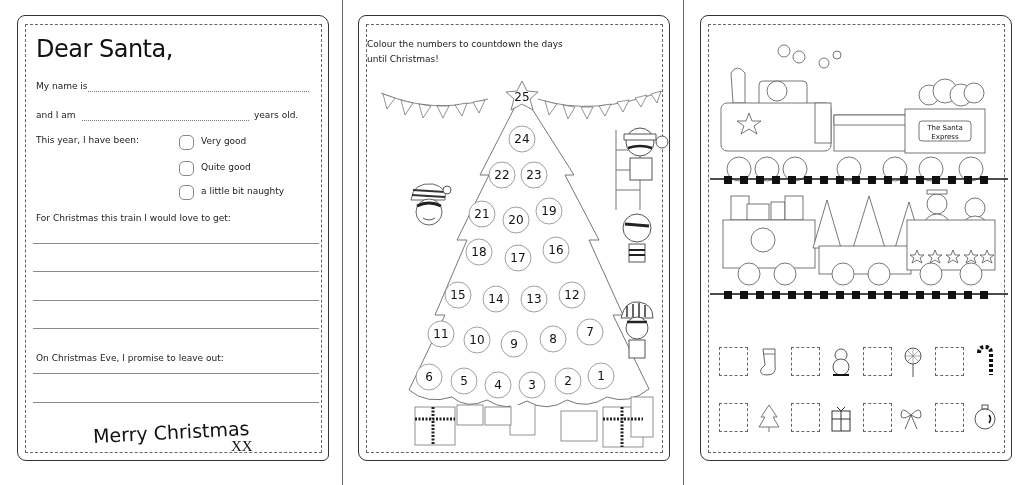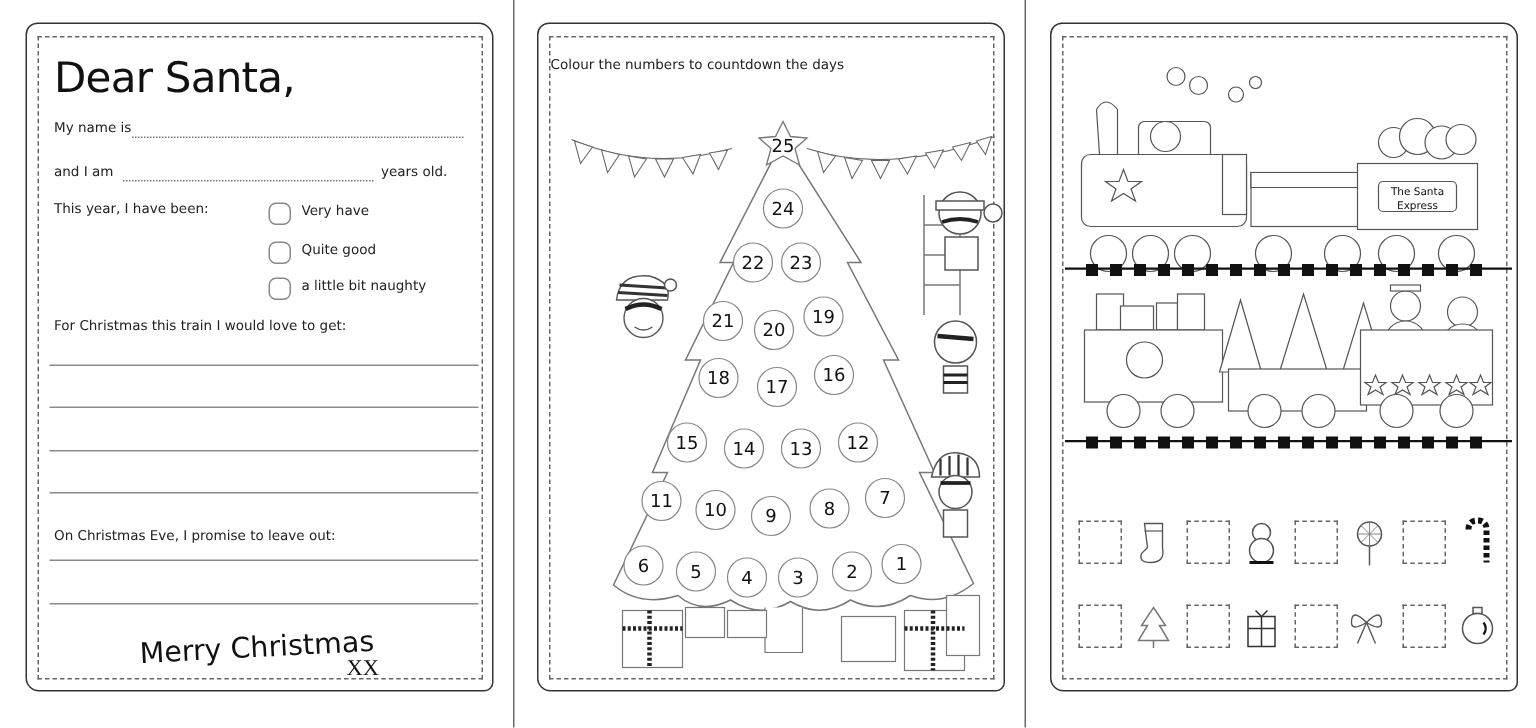--- a/index.html
+++ b/index.html
@@ -5,21 +5,21 @@
   html, body { margin:0; padding:0; background:#fff; }
   body { width:1024px; height:485px; position:relative; overflow:hidden;
          font-family:"DejaVu Sans", sans-serif; color:#222; }
   .divider { position:absolute; top:0; width:1px; height:485px; background:#6a6a6a; }
   .panel { position:absolute; top:15px; height:444px; border:1.5px solid #333;
            border-radius:8px 10px 6px 9px; background:#fff; }
   .inner { position:absolute; left:7px; top:8px; right:6px; bottom:7px;
            border:1px dashed #666; }
   
   #p1 { left:17px; width:310px; }
-  .title { position:absolute; left:10px; top:10px; font-size:28px; letter-spacing:-0.5px; color:#111; }
+  .title { position:absolute; left:10px; top:10px; font-size:24px; letter-spacing:-0.5px; color:#111; }
   .line-text { position:absolute; font-size:9px; color:#222; white-space:nowrap; }
   .dots { position:absolute; border-bottom:1px dotted #777; height:0; }
   .cb { position:absolute; width:13px; height:13px; border:1px solid #888; border-radius:5px; background:#fff; }
   .write-line { position:absolute; left:7px; right:2px; height:0; border-top:1px solid #8a8a8a; }
   .merry { position:absolute; left:67px; top:396px; font-size:19px; color:#111; transform:rotate(-3deg); }
   .xx { position:absolute; left:205px; top:413px; font-size:15px; color:#111;font-family:Liberation Serif, serif; }
   
   #p2 { left:358px; width:310px; }
   .instr { position:absolute; left:0; right:0; font-size:9px; color:#222; }
   svg { position:absolute; overflow:visible; }
@@ -43,21 +43,21 @@
     <div class="line-text" style="left:10px;top:56px">My name is</div>
     <div class="dots" style="left:62px;right:12px;top:66px"></div>
 
     <div class="line-text" style="left:10px;top:85px">and I am</div>
     <div class="dots" style="left:56px;right:72px;top:95px"></div>
     <div class="line-text" style="left:228px;top:85px">years old.</div>
 
     <div class="line-text" style="left:10px;top:110px">This year, I have been:</div>
 
     <div class="cb" style="left:153px;top:110px"></div>
-    <div class="line-text" style="left:175px;top:111px">Very have</div>
+    <div class="line-text" style="left:175px;top:111px">Very good</div>
     <div class="cb" style="left:153px;top:136px"></div>
     <div class="line-text" style="left:175px;top:137px">Quite good</div>
     <div class="cb" style="left:153px;top:160px"></div>
     <div class="line-text" style="left:175px;top:161px">a little bit naughty</div>
 
     <div class="line-text" style="left:10px;top:188px">For Christmas this train I would love to get:</div>
     <div class="write-line" style="top:218px"></div>
     <div class="write-line" style="top:246px"></div>
     <div class="write-line" style="top:275px"></div>
     <div class="write-line" style="top:303px"></div>
@@ -67,20 +67,21 @@
     <div class="write-line" style="top:377px"></div>
 
     <div class="merry">Merry Christmas</div>
     <div class="xx">XX</div>
   </div>
 </div>
 
 <div class="panel" id="p2">
   <div class="inner">
     <div class="instr" style="top:14px">Colour the numbers to countdown the days</div>
+    <div class="instr" style="top:29px">until Christmas!</div>
 
     <svg width="300" height="40" style="left:6px;top:60px">
       <path d="M8 8 Q60 30 115 14 M165 14 Q220 32 290 6" fill="none" stroke="#666" stroke-width="0.8"></path>
       <g fill="#fff" stroke="#666" stroke-width="0.7">
         <polygon points="10,9 22,13 14,24"></polygon>
           <polygon points="28,15 40,18 32,30"></polygon>
           <polygon points="46,19 58,21 50,33"></polygon>
         <polygon points="64,21 76,21 70,33"></polygon>
           <polygon points="82,20 94,18 89,31"></polygon>
           <polygon points="100,17 112,15 106,28"></polygon>

